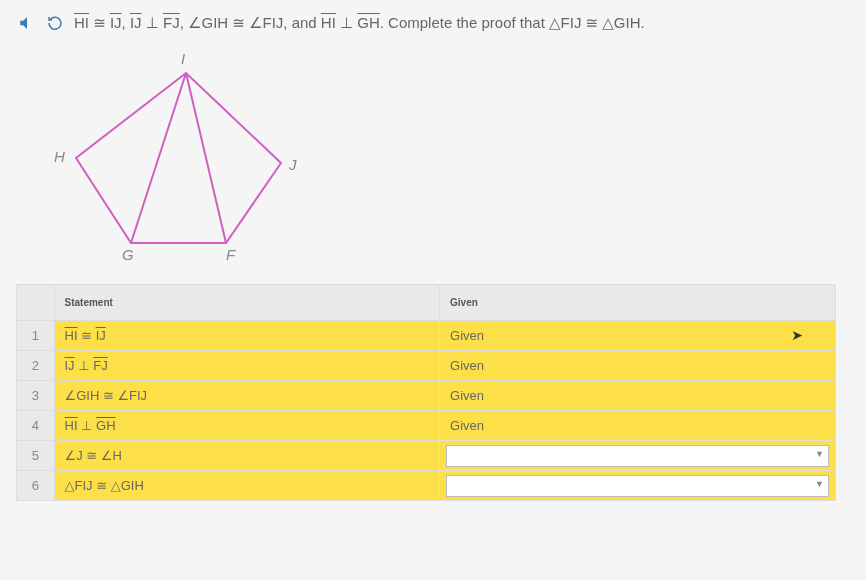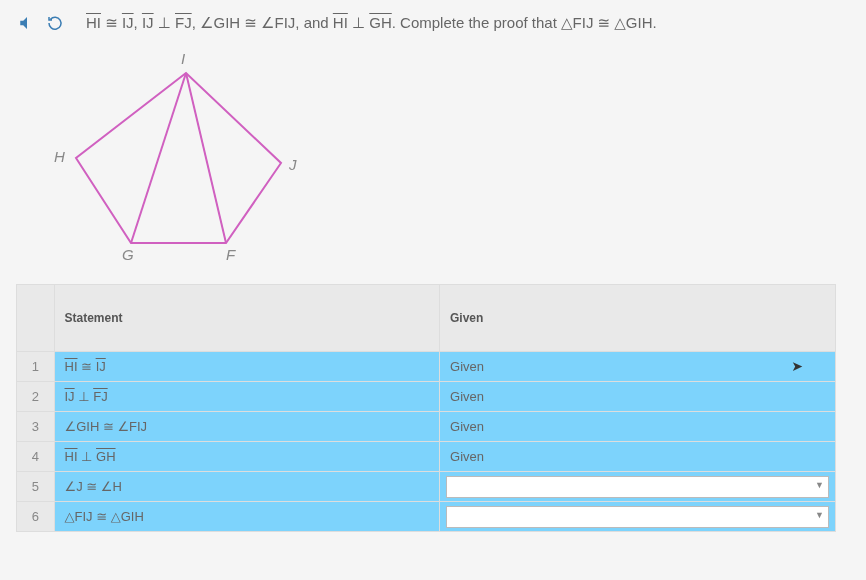--- a/index.html
+++ b/index.html
@@ -12,21 +12,21 @@
   color: #555;
   padding: 12px 16px;
   overflow: hidden;
 }
 .question-text {
   color: #666;
   font-size: 15px;
   margin-bottom: 14px;
   display: flex;
   align-items: center;
-  gap: 20px;
+  gap: 8px;
 }
 .nav-icons { display: flex; gap: 6px; }
 .nav-icon {
   width: 22px; height: 22px;
   display: inline-flex; align-items: center; justify-content: center;
   font-size: 16px;
   color: #3b7db3;
 }
 .ov { text-decoration: overline; display: inline-block; }
 .diagram-area {
@@ -44,28 +44,28 @@
 }
 .proof-table {
   width: 820px;
   background: #fff;
   border-collapse: collapse;
   border: 1px solid #ddd;
 }
 .proof-table th {
   background: #e9e9e9;
   text-align: left;
-  padding: 26px 10px;
+  padding: 12px 10px;
   font-weight: bold;
   color: #555;
   border: 1px solid #ddd;
-  font-size: 12px;
+  font-size: 10px;
 }
 .proof-table td {
-  background: #7dd3fc;
+  background: #fde047;
   padding: 6px 10px;
   border: 1px solid #ddd;
   color: #666;
   font-size: 13px;
   height: 30px;
   vertical-align: middle;
 }
 .proof-table .num-col {
   width: 36px;
   text-align: center;

